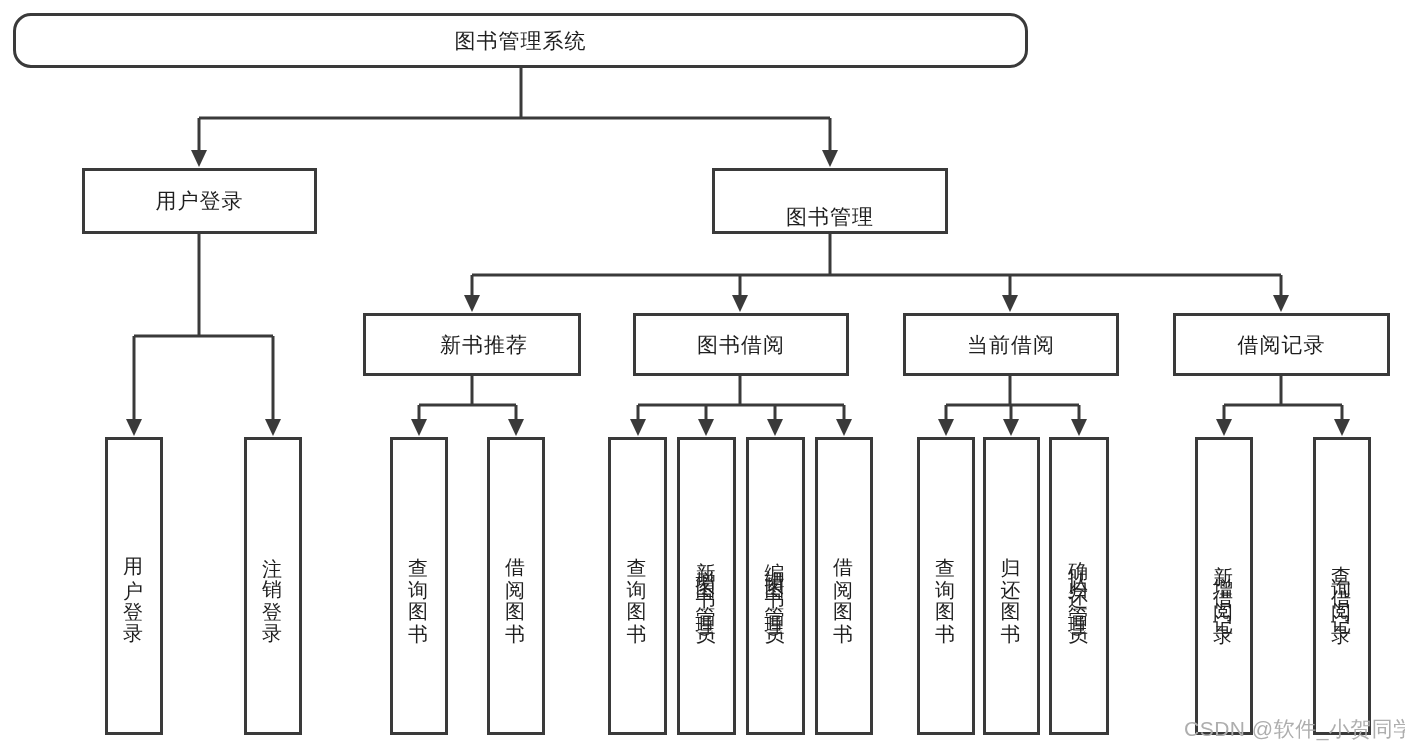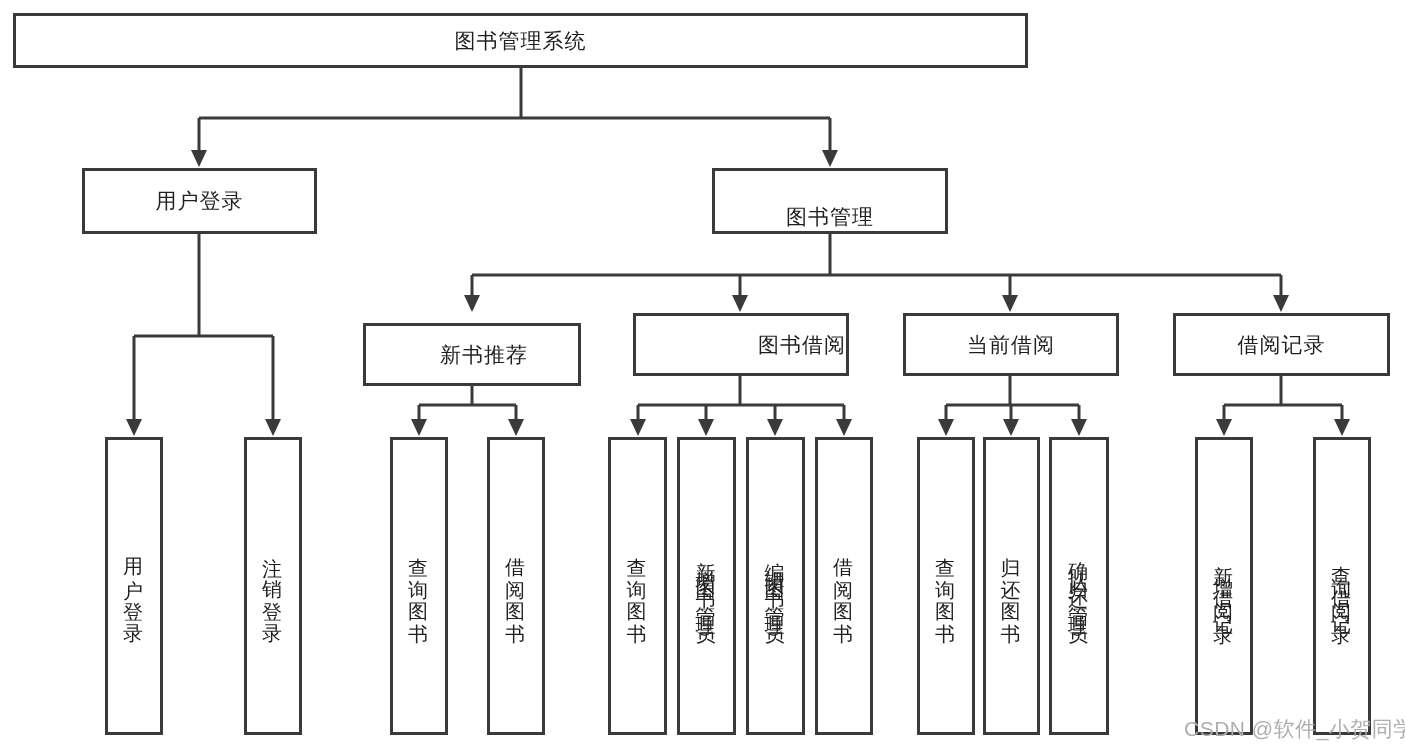--- a/index.html
+++ b/index.html
@@ -110,35 +110,35 @@
       <polygon points="1071,419 1087,419 1079,436"></polygon>
 
     <path d="M1281 376 V405"></path>
     <path d="M1224 405 H1342"></path>
     <path d="M1224 405 V420"></path>
       <polygon points="1216,419 1232,419 1224,436"></polygon>
     <path d="M1342 405 V420"></path>
       <polygon points="1334,419 1350,419 1342,436"></polygon>
   </svg>
 
-  <div class="hbox" style="left:13px;top:13px;width:1015px;height:55px;">
+  <div class="hbox" style="left:13px;top:13px;width:1015px;height:55px;border-radius:18px;">
     <span>图书管理系统</span>
   </div>
 
   <div class="hbox" style="left:82px;top:168px;width:235px;height:66px;">
     <span>用户登录</span>
   </div>
   <div class="hbox" style="left:712px;top:168px;width:236px;height:66px;align-items:flex-end;">
     <span>图书管理</span>
   </div>
 
-  <div class="hbox" style="left:363px;top:323px;width:218px;height:63px;padding-left:24px;">
+  <div class="hbox" style="left:363px;top:313px;width:218px;height:63px;padding-left:24px;">
     <span>新书推荐</span>
   </div>
-  <div class="hbox" style="left:633px;top:313px;width:216px;height:63px;justify-content:flex-end;">
+  <div class="hbox" style="left:633px;top:313px;width:216px;height:63px;">
     <span>图书借阅</span>
   </div>
   <div class="hbox" style="left:903px;top:313px;width:216px;height:63px;">
     <span>当前借阅</span>
   </div>
   <div class="hbox" style="left:1173px;top:313px;width:217px;height:63px;">
     <span>借阅记录</span>
   </div>
 
   <div class="vbox ls-wide" style="left:105px;">

